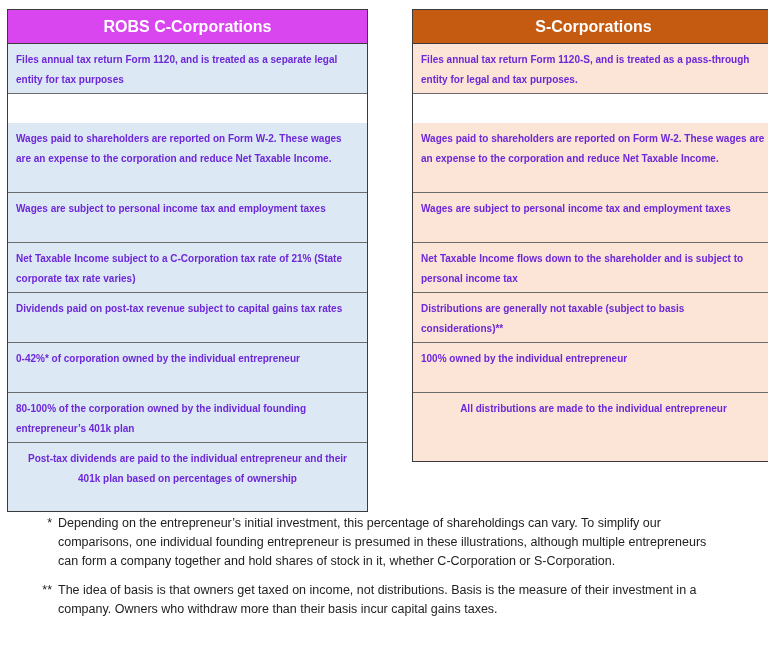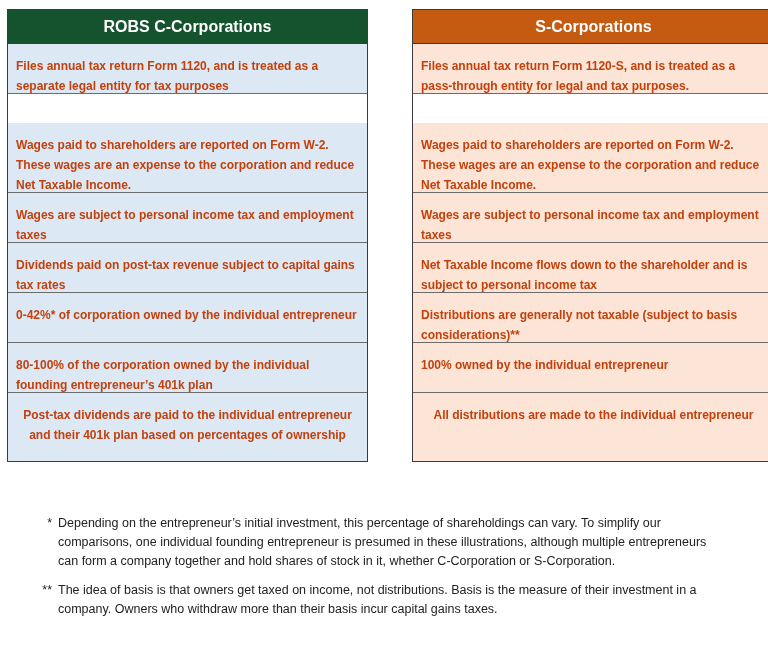--- a/index.html
+++ b/index.html
@@ -3,43 +3,44 @@
 <meta charset="utf-8">
 <style>
   html, body { margin:0; padding:0; background:#ffffff; }
   body { width:768px; height:649px; position:relative; overflow:hidden;
          font-family:"Liberation Sans", sans-serif; }
   .tbl { position:absolute; top:9px; border:1px solid #3b3b3b; box-sizing:border-box; }
   .tbl.left { left:7px; width:361px; }
   .tbl.right { left:412px; width:363px; }
   .hdr { height:34px; line-height:34px; text-align:center; color:#ffffff;
          font-weight:bold; font-size:16px; border-bottom:1px solid #3b3b3b; box-sizing:border-box; }
-  .left .hdr { background:#14532d; }
+  .left .hdr { background:#d946ef; }
   .right .hdr { background:#c55a11; }
-  .row { box-sizing:border-box; border-bottom:1px solid #6b6b6b; padding:12px 8px 0 8px;
-         font-weight:bold; font-size:12px; line-height:20px; color:#c2410c; overflow:hidden; }
+  .row { box-sizing:border-box; border-bottom:1px solid #6b6b6b; padding:6px 8px 0 8px;
+         font-weight:bold; font-size:10px; line-height:20px; color:#6d28d9; overflow:hidden; }
   .row:last-child { border-bottom:none; }
   .left .row { background:#dde8f5; }
   .right .row { background:#fce4d6; }
   .h50 { height:50px; }
   .h70 { height:70px;margin-top:29px; }
   .h69 { height:68px;text-align:center; }
   .notes { position:absolute; left:52px; top:514px; width:660px; font-size:12.5px;
            line-height:19px; color:#222; }
   .note { display:flex; margin-bottom:10px; }
   .mark { width:24px; text-align:right; padding-right:6px; flex:none; margin-left:-30px; width:30px; }
 </style>
 </head>
 <body>
 
 <div class="tbl left">
   <div class="hdr">ROBS C-Corporations</div>
   <div class="row h50">Files annual tax return Form 1120, and is treated as a separate legal entity for tax purposes</div>
   <div class="row h70">Wages paid to shareholders are reported on Form W-2. These wages are an expense to the corporation and reduce Net Taxable Income.</div>
   <div class="row h50">Wages are subject to personal income tax and employment taxes</div>
+  <div class="row h50">Net Taxable Income subject to a C-Corporation tax rate of 21% (State corporate tax rate varies)</div>
   <div class="row h50">Dividends paid on post-tax revenue subject to capital gains tax rates</div>
   <div class="row h50">0-42%* of corporation owned by the individual entrepreneur</div>
   <div class="row h50">80-100% of the corporation owned by the individual founding entrepreneur’s 401k plan</div>
   <div class="row h69">Post-tax dividends are paid to the individual entrepreneur and their 401k plan based on percentages of ownership</div>
 </div>
 
 <div class="tbl right">
   <div class="hdr">S-Corporations</div>
   <div class="row h50">Files annual tax return Form 1120-S, and is treated as a pass-through entity for legal and tax purposes.</div>
   <div class="row h70">Wages paid to shareholders are reported on Form W-2. These wages are an expense to the corporation and reduce Net Taxable Income.</div>

